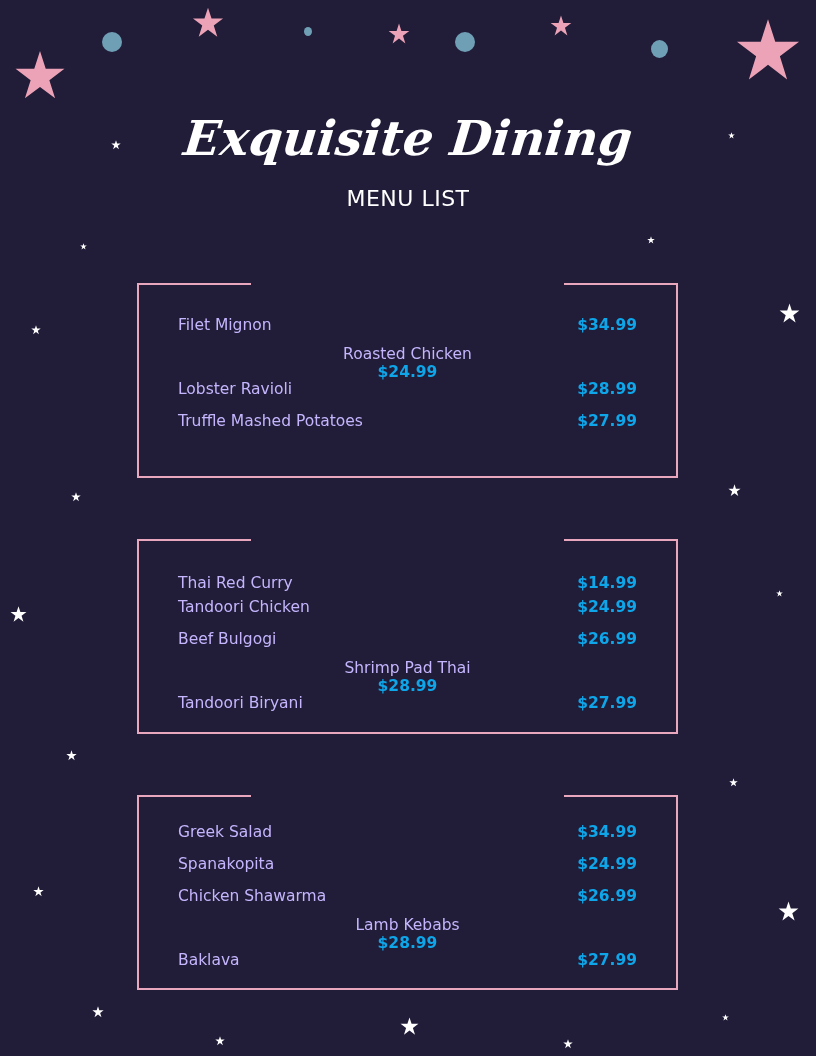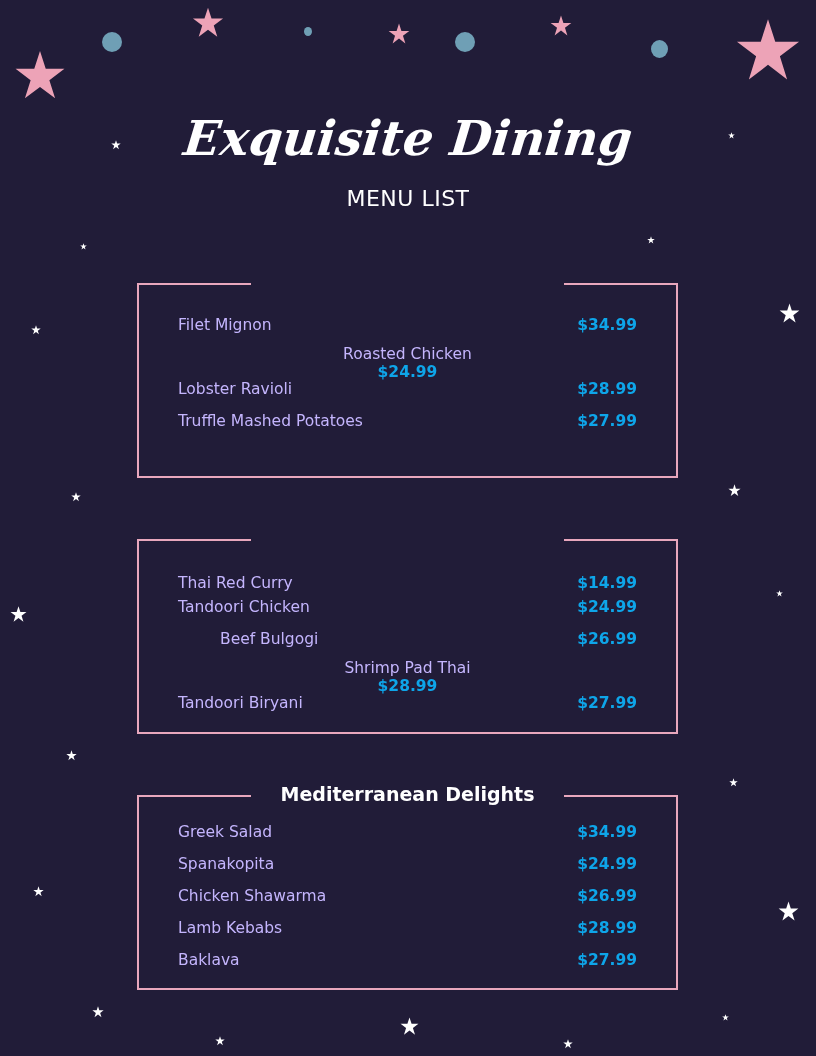--- a/index.html
+++ b/index.html
@@ -220,52 +220,51 @@
   <div class="top-line" style="left:427px;width:114px;top:15px;"></div>
   <div class="box" style="top:15px;height:193px;"></div>
   <div class="item" style="top:47px;">
       <span class="name">Thai Red Curry</span>
       <span class="price">$14.99</span>
     </div>
   <div class="item" style="top:71px;">
       <span class="name">Tandoori Chicken</span>
       <span class="price">$24.99</span>
     </div>
-  <div class="item" style="top:103px;margin-left:42px;">
+  <div class="item" style="top:103px;">
       <span class="name">Beef Bulgogi</span>
       <span class="price">$26.99</span>
     </div>
   <div class="item" style="top:135px;flex-direction:column;">
       <span class="name">Shrimp Pad Thai</span>
       <span class="price">$28.99</span>
     </div>
   <div class="item" style="top:167px;">
       <span class="name">Tandoori Biryani</span>
       <span class="price">$27.99</span>
     </div>
 </div>
 
 <div class="section" style="top:781px;height:210px;">
   <div class="top-line" style="left:0;width:114px;top:14px;"></div>
   <div class="top-line" style="left:427px;width:114px;top:14px;"></div>
   <div class="box" style="top:14px;height:193px;"></div>
-  <div class="sec-title" style="top:2px;">Mediterranean Delights</div>
   <div class="item" style="top:39px;">
       <span class="name">Greek Salad</span>
       <span class="price">$34.99</span>
     </div>
   <div class="item" style="top:71px;">
       <span class="name">Spanakopita</span>
       <span class="price">$24.99</span>
     </div>
   <div class="item" style="top:103px;">
       <span class="name">Chicken Shawarma</span>
       <span class="price">$26.99</span>
     </div>
-  <div class="item" style="top:135px;">
+  <div class="item" style="top:135px;flex-direction:column;">
       <span class="name">Lamb Kebabs</span>
       <span class="price">$28.99</span>
     </div>
   <div class="item" style="top:167px;">
       <span class="name">Baklava</span>
       <span class="price">$27.99</span>
     </div>
 </div>
 
 </body></html>

